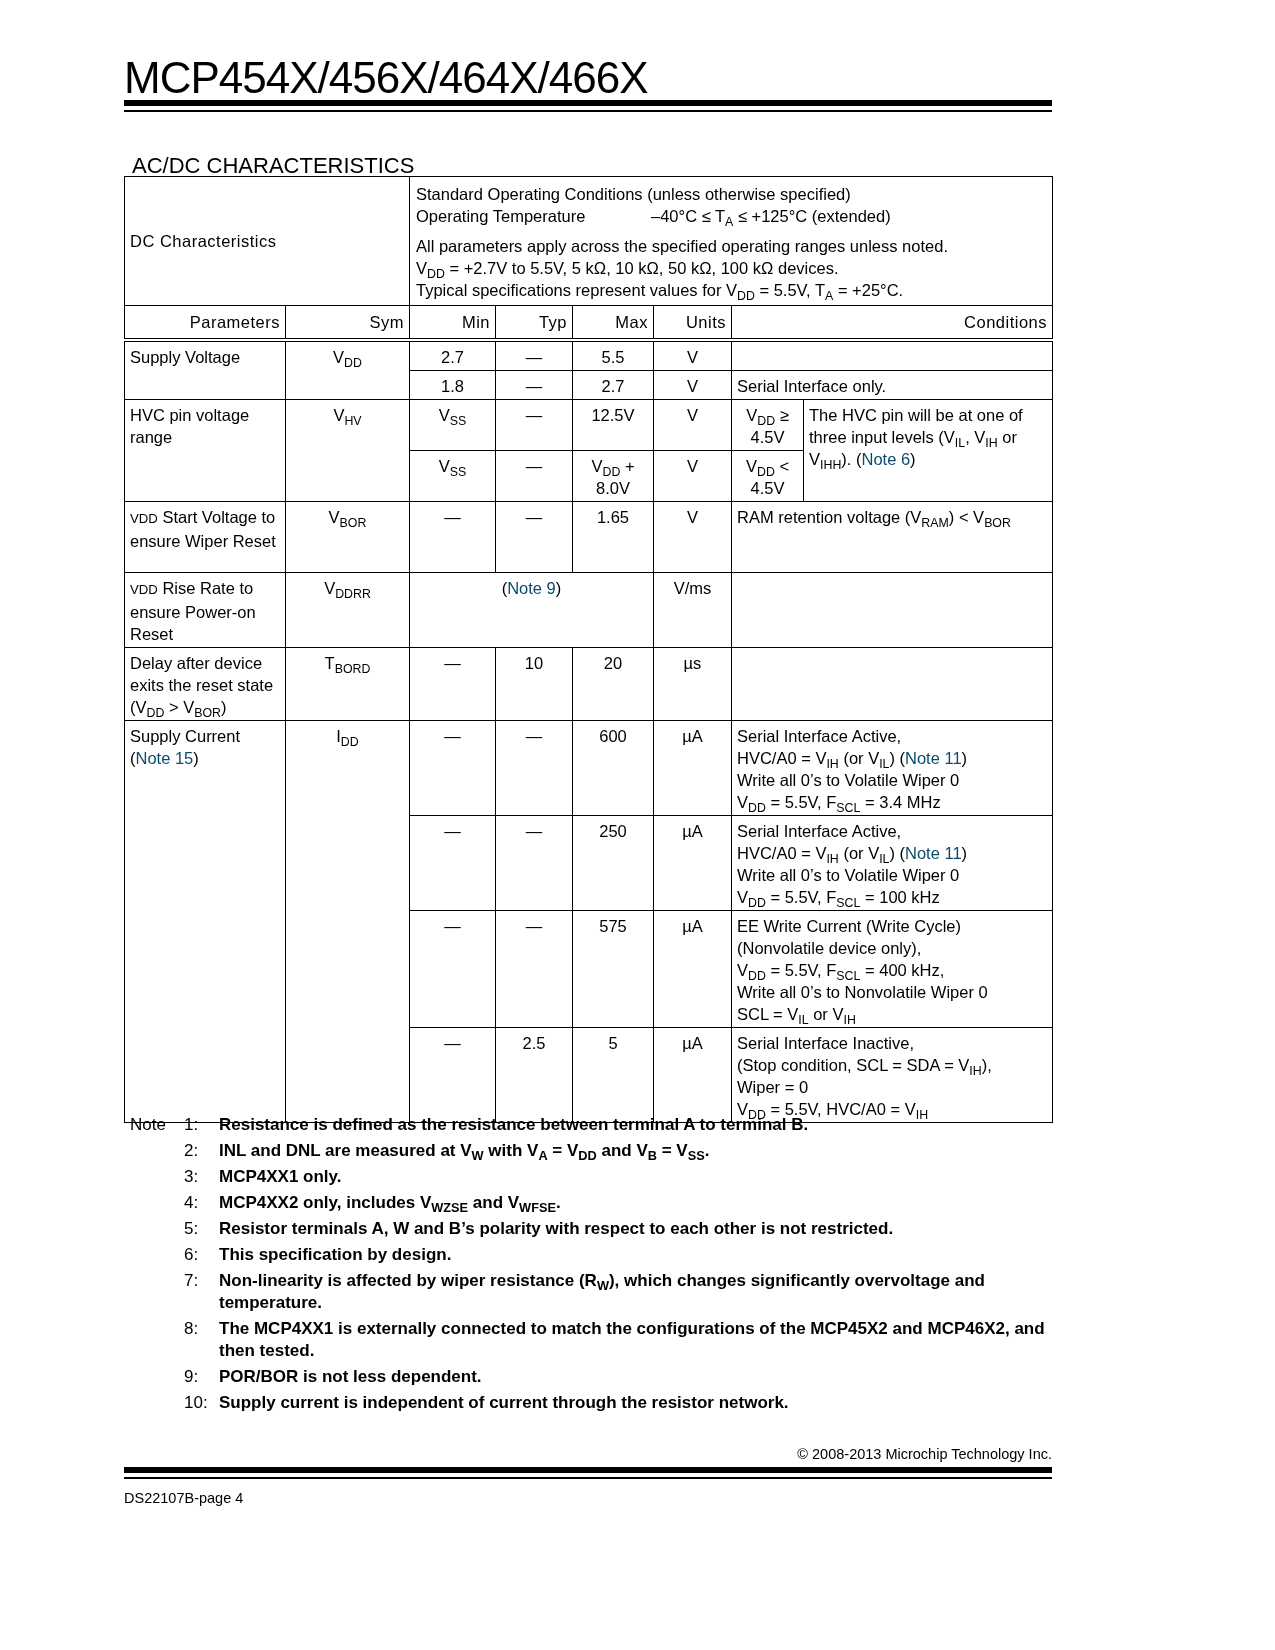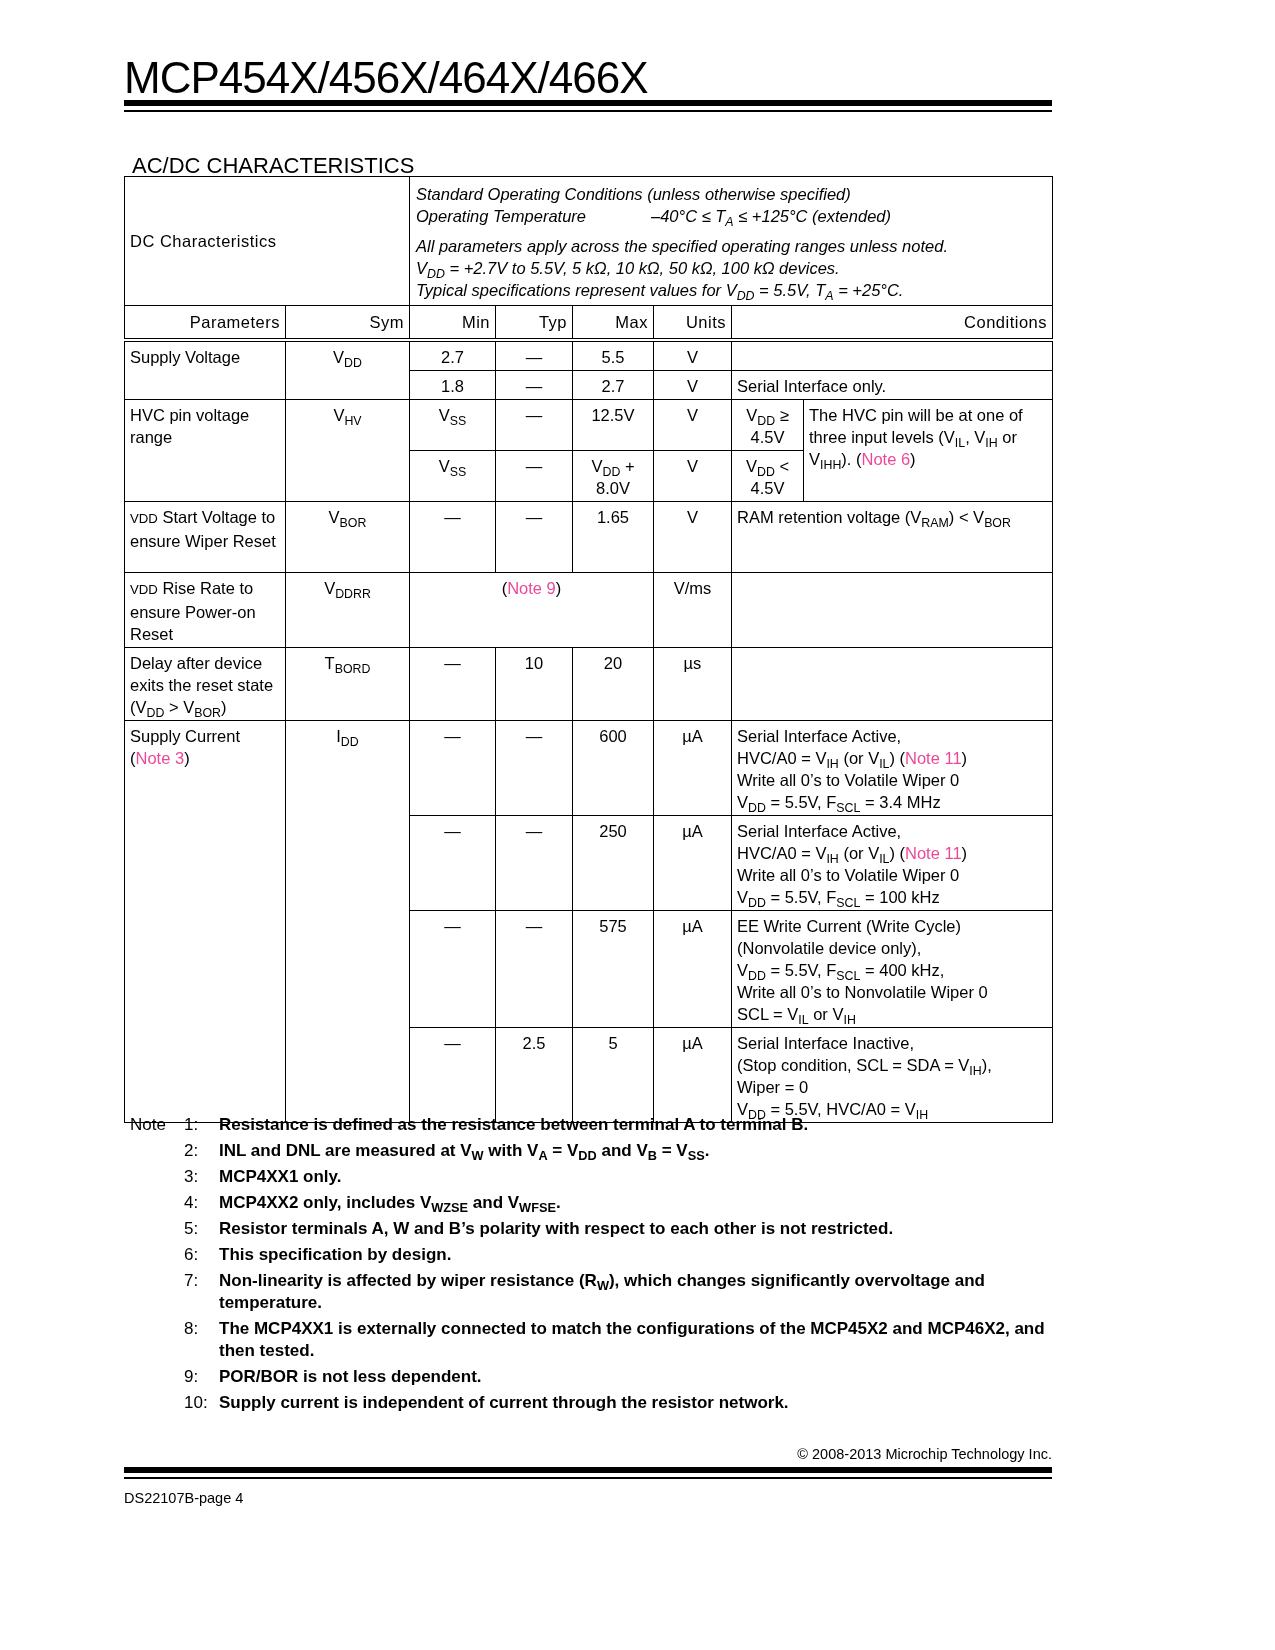--- a/index.html
+++ b/index.html
@@ -7,28 +7,28 @@
   .page { position: absolute; left: 124px; top: 0; width: 928px; }
   .doc-title { position: absolute; left: 0; top: 52px; font-size: 44px; line-height: 52px; letter-spacing: -1px; margin: 0; font-weight: normal; }
   .rule-thick { position: absolute; left: 0; top: 100px; width: 928px; height: 6px; background: #000; }
   .rule-thin { position: absolute; left: 0; top: 110px; width: 928px; height: 2px; background: #000; }
   .section-title { position: absolute; left: 0; top: 145px; font-size: 22px; margin: 8px; font-weight: normal; }
 
   table.spec { position: absolute; left: 0; top: 176px; width: 928px; border-collapse: collapse; font-size: 16.5px; line-height: 22px; table-layout: fixed; }
   table.spec td, table.spec th { border: 1px solid #000; vertical-align: top; padding: 0 5px; font-weight: normal; }
   table.spec th { text-align: right; vertical-align: middle; height: 32px; letter-spacing: 0.5px; }
   .hdr-left { vertical-align: middle !important; padding-left: 5px; letter-spacing: 0.5px; }
-  .hdr-right { padding: 6px 6px 4px 6px !important; font-style: italic; }
+  .hdr-right { padding: 6px 6px 4px 6px !important; }
   .hdr-right p { margin: 0; }
   .hdr-right .gap { height: 8px; }
   tr.header-row th { border-bottom: 4px double #000; }
   .c { text-align: center; }
   .sub { font-size: 0.75em; vertical-align: -0.3em; line-height: 0; }
   .small-caps-vdd { font-size: 0.8em; }
-  .link { color: #ec4899; }
+  .link { color: #0c4a6e; }
   .cell-pad { padding-top: 4px !important; padding-bottom: 2px !important; }
 
   .notes { position: absolute; left: 6px; top: 1114px; width: 920px; font-size: 17px; line-height: 22px; }
   .note { display: flex; margin-bottom: 4px; }
   .note .lbl0 { width: 50px; flex: none; }
   .note .num { width: 35px; text-align: left; flex: none; padding-left: 4px; }
   .note .txt { flex: 1; font-weight: bold; }
 
   .foot-thick { position: absolute; left: 0; top: 1467px; width: 928px; height: 6px; background: #000; }
   .foot-thin { position: absolute; left: 0; top: 1477px; width: 928px; height: 2px; background: #000; }
@@ -134,21 +134,21 @@
       <td class="cell-pad"><span>Delay after device exits the reset state (V</span><span class="sub">DD</span><span> &gt; V</span><span class="sub">BOR</span><span>)</span></td>
       <td class="c cell-pad"><span>T</span><span class="sub">BORD</span></td>
       <td class="c cell-pad">—</td>
       <td class="c cell-pad">10</td>
       <td class="c cell-pad">20</td>
       <td class="c cell-pad">µs</td>
       <td colspan="2" class="cell-pad"></td>
     </tr>
 
     <tr style="height:94px">
-      <td rowspan="4" class="cell-pad"><span>Supply Current</span><br><span>(</span><span class="link">Note 3</span><span>)</span></td>
+      <td rowspan="4" class="cell-pad"><span>Supply Current</span><br><span>(</span><span class="link">Note 15</span><span>)</span></td>
       <td rowspan="4" class="c cell-pad"><span>I</span><span class="sub">DD</span></td>
       <td class="c cell-pad">—</td>
       <td class="c cell-pad">—</td>
       <td class="c cell-pad">600</td>
       <td class="c cell-pad">µA</td>
       <td colspan="2" class="cell-pad">
         <div>Serial Interface Active,</div>
         <div><span>HVC/A0 = V</span><span class="sub">IH</span><span> (or V</span><span class="sub">IL</span><span>) (</span><span class="link">Note 11</span><span>)</span></div>
         <div>Write all 0’s to Volatile Wiper 0</div>
         <div><span>V</span><span class="sub">DD</span><span> = 5.5V, F</span><span class="sub">SCL</span><span> = 3.4 MHz</span></div>

